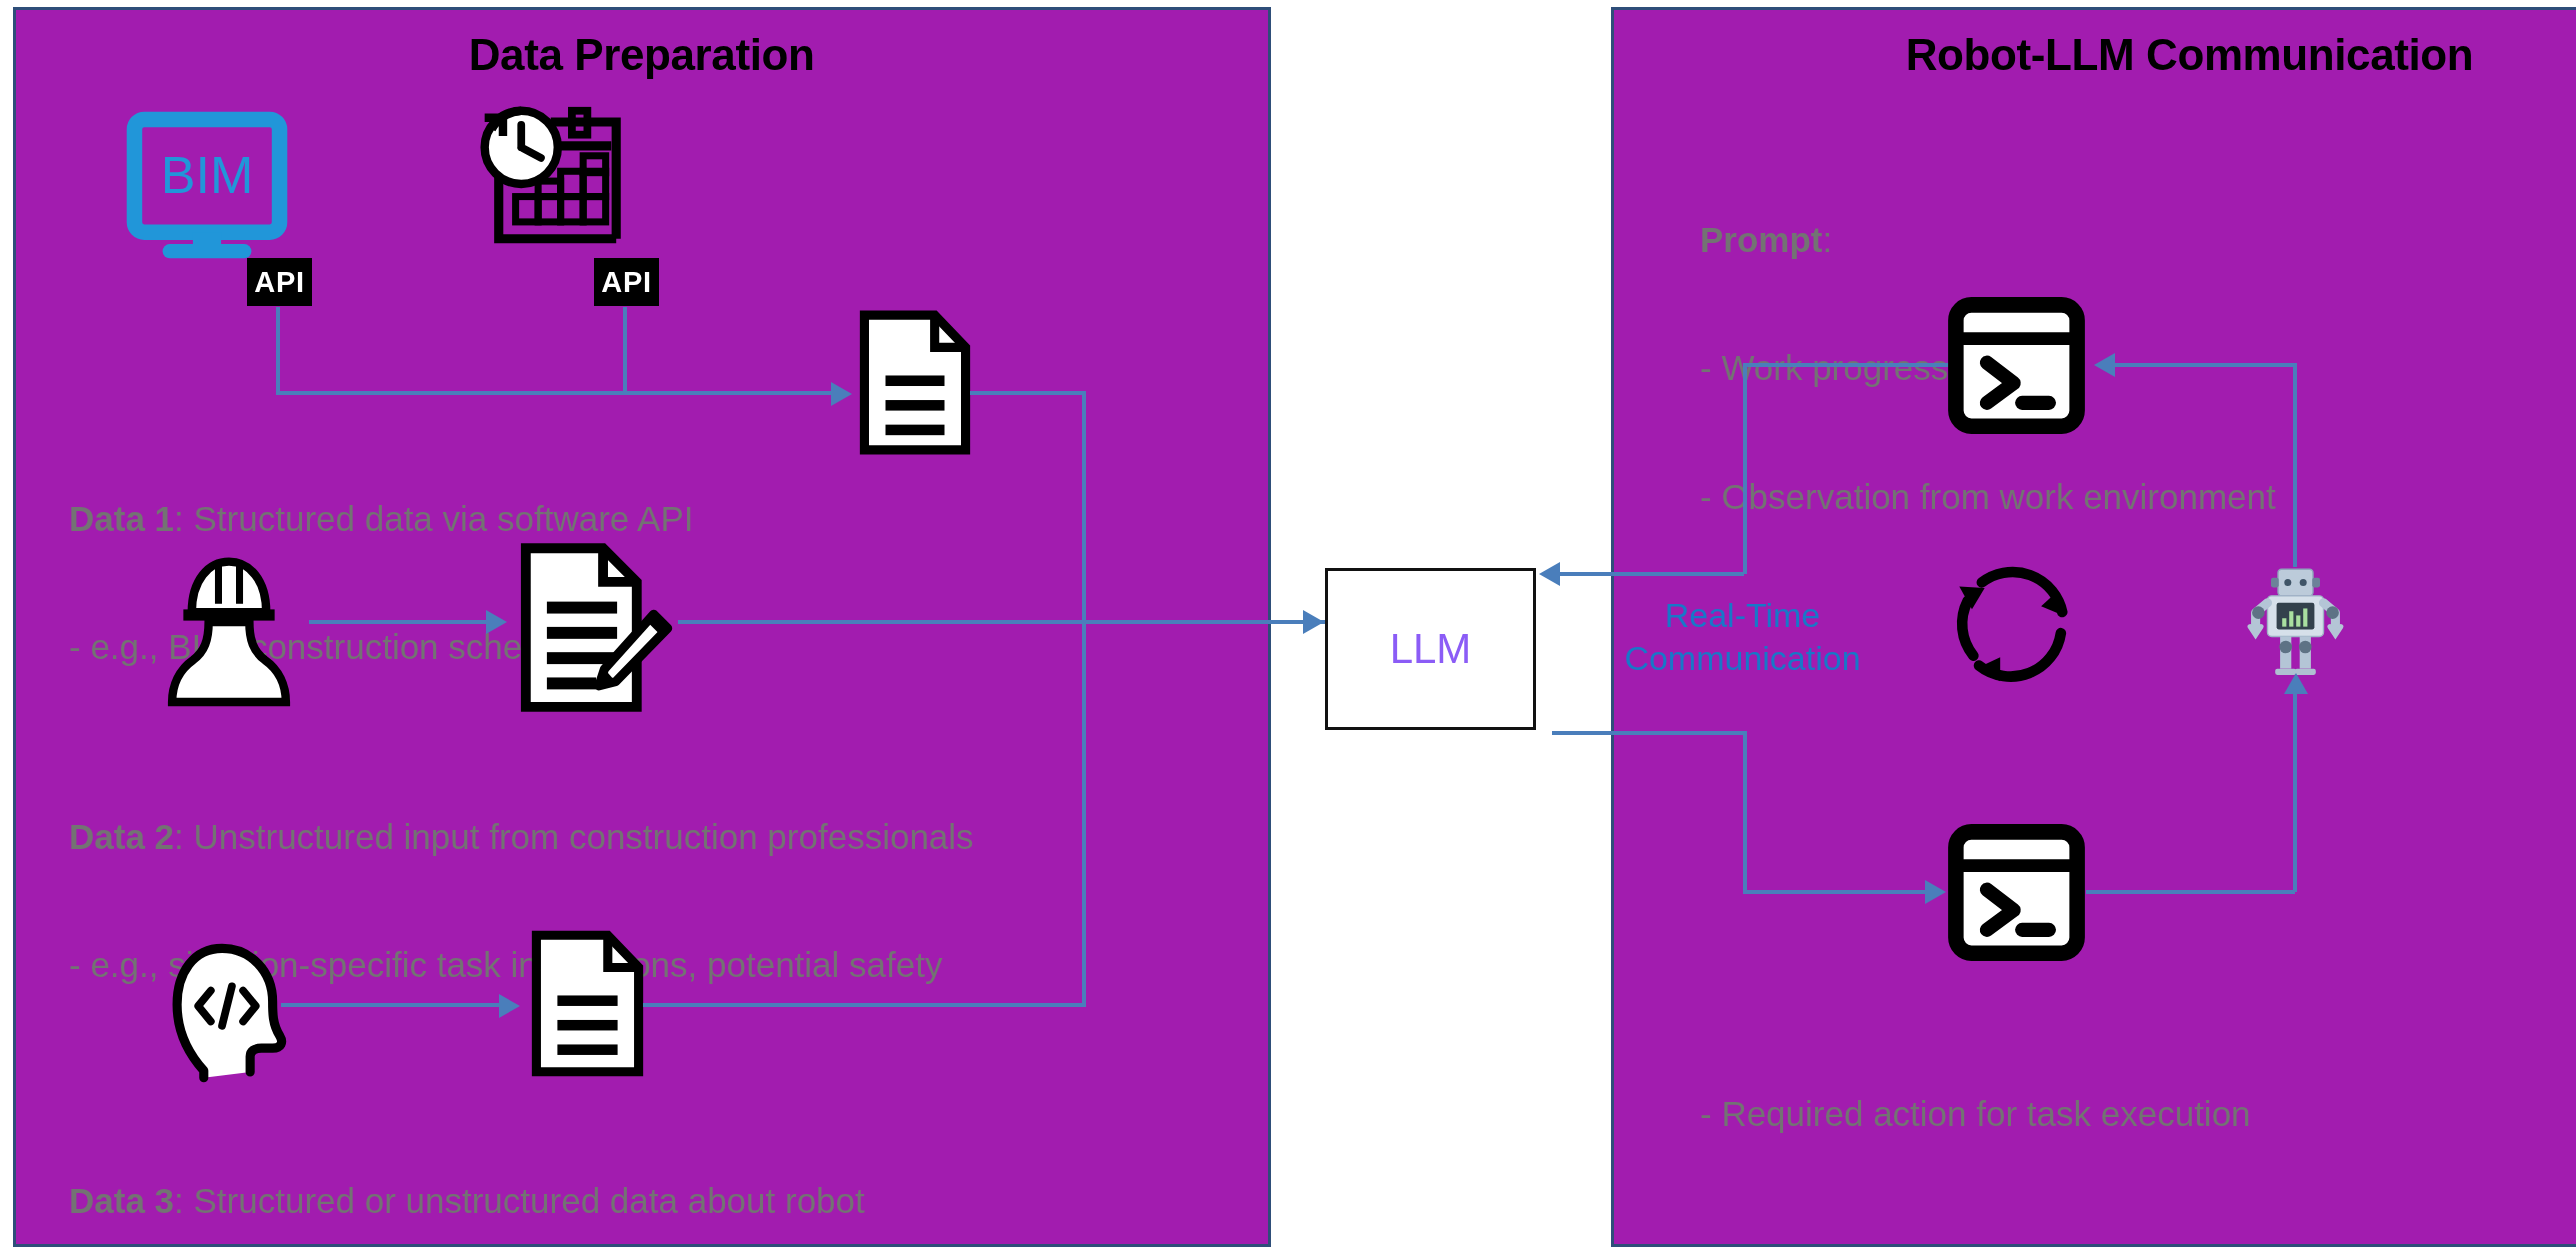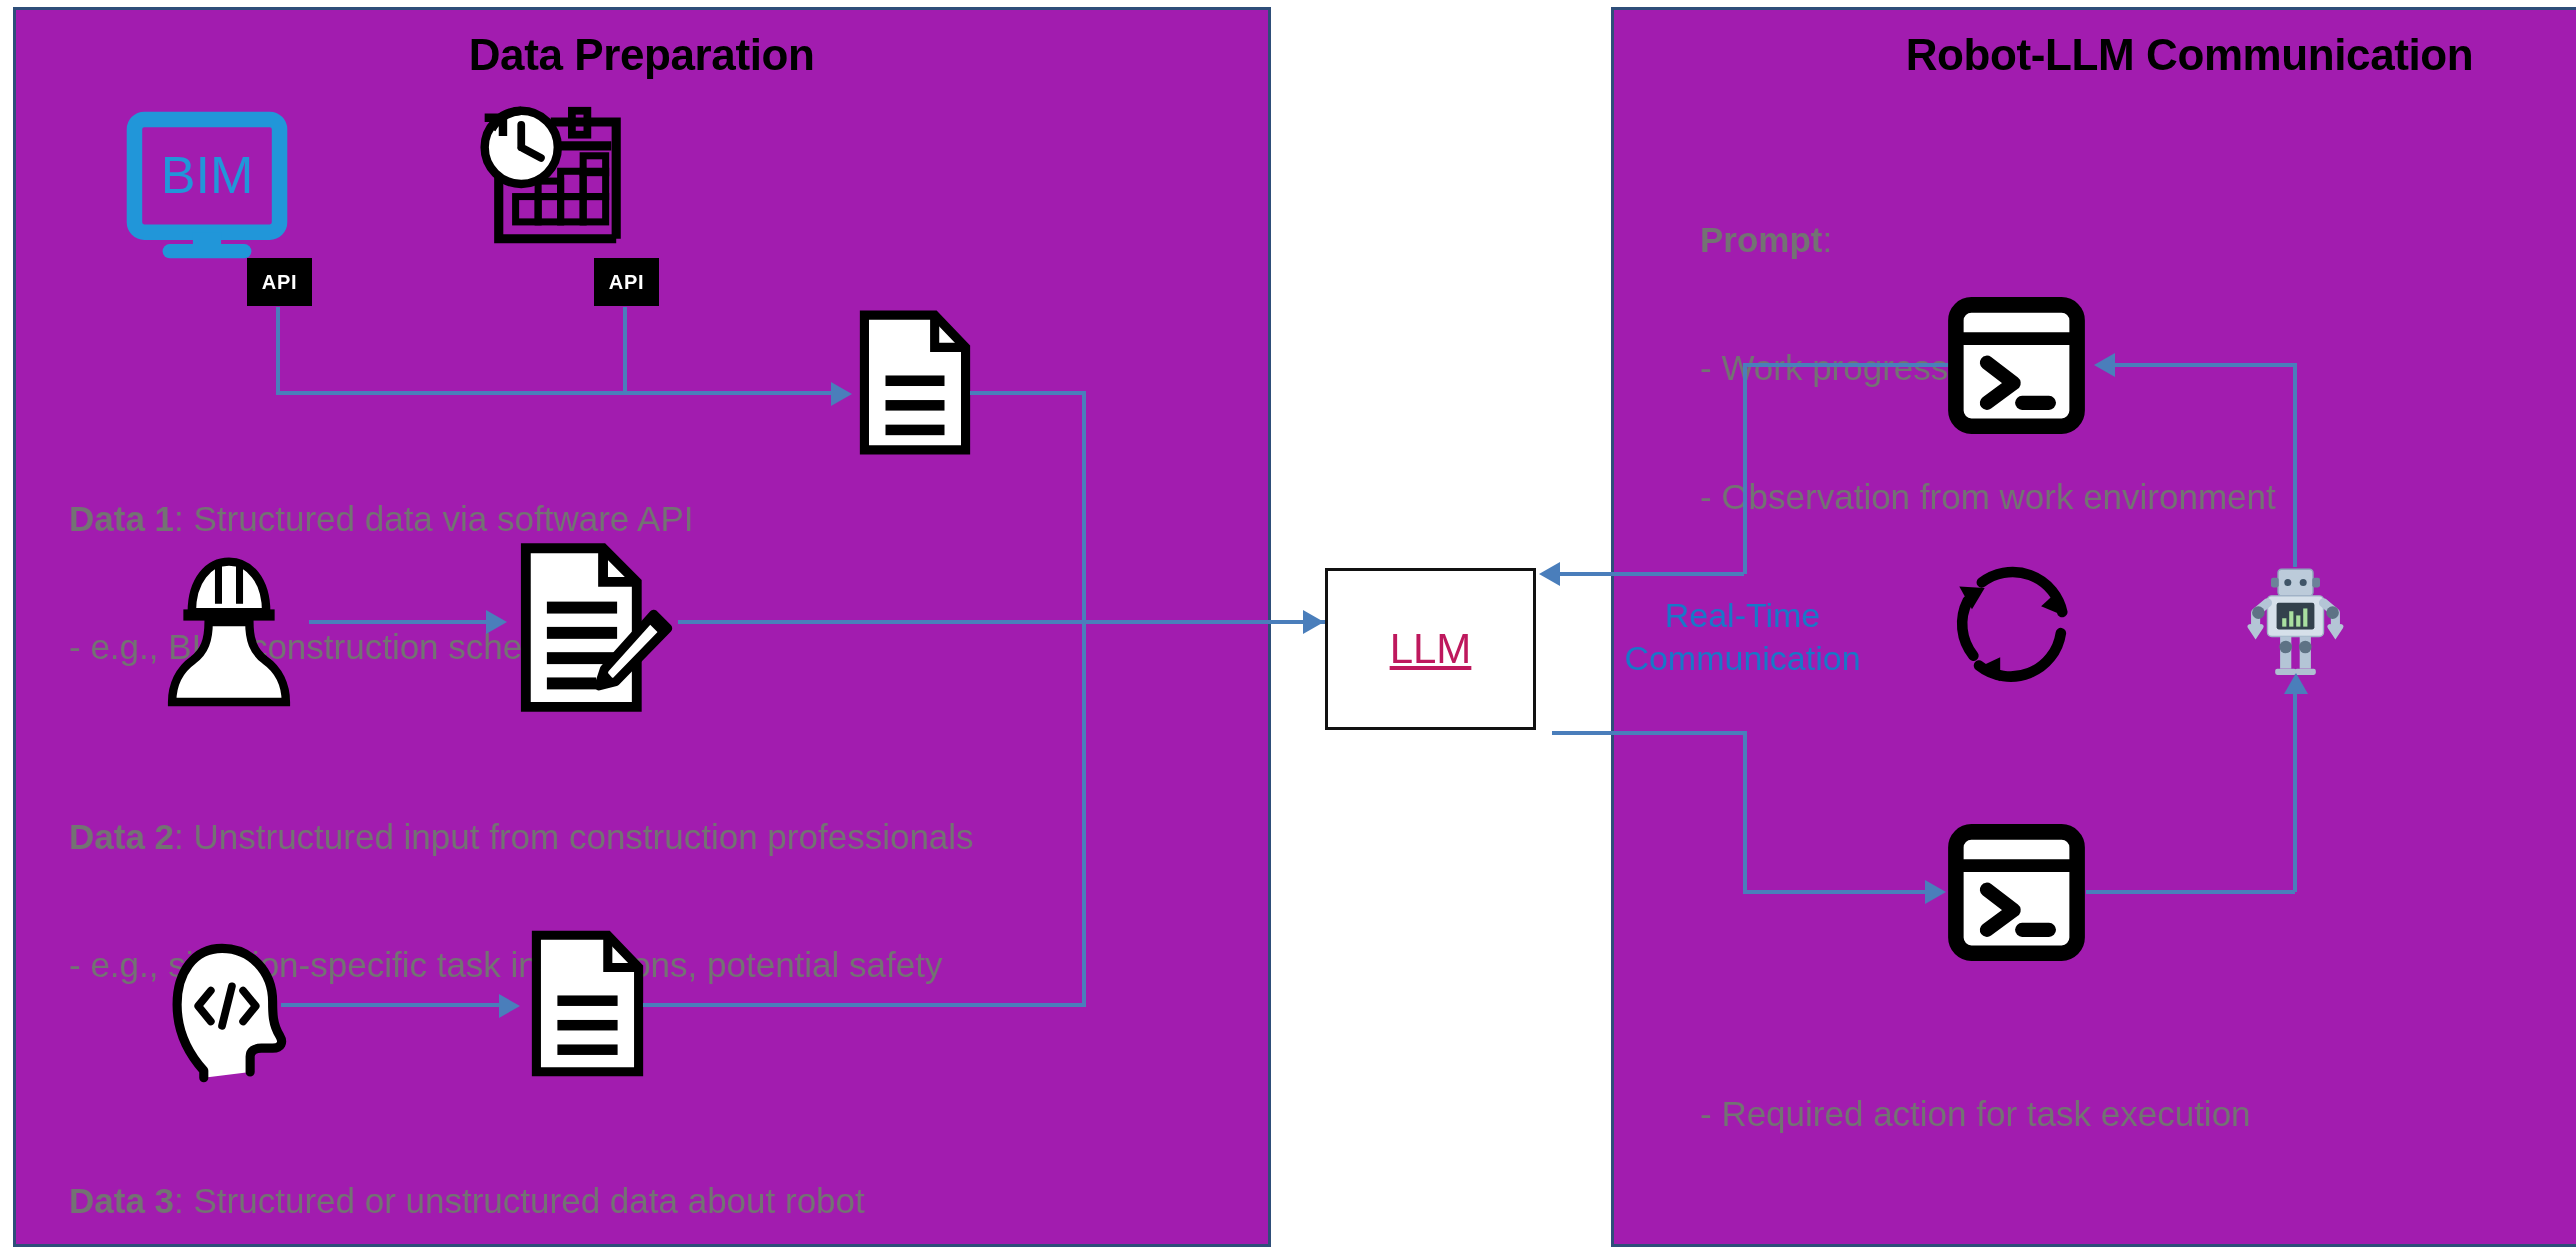--- a/index.html
+++ b/index.html
@@ -60,22 +60,21 @@
   
   #llm-box {
     position: absolute;
     left: 1325px; top: 568px;
     width: 211px; height: 162px;
     border: 3.5px solid #111;
     background: #fff;
     box-sizing: border-box;
     display: flex; align-items: center; justify-content: center;
     font-size: 42px;
-    color: #be185d;
-    text-decoration: underline;
+    color: #8b5cf6;
   }
 
   
   .ln { position: absolute; background: #4a7ebb; }
   .lh { height: 3.5px; }
   .lv { width: 3.5px; }
 
   .arrowhead { position: absolute; width: 0; height: 0; }
   .ah-right { border-top: 12px solid transparent; border-bottom: 12px solid transparent; border-left: 21px solid #4a7ebb; }
   .ah-left  { border-top: 12px solid transparent; border-bottom: 12px solid transparent; border-right: 21px solid #4a7ebb; }
@@ -84,21 +83,21 @@
   
   .icon { position: absolute; }
   .icon svg { display: block; width: 100%; height: 100%; }
 
   .api-tag {
     position: absolute;
     background: #000;
     color: #fff;
     font-weight: bold;
     display: flex; align-items: center; justify-content: center;
-    font-size: 20px;
+    font-size: 29px;
     letter-spacing: 0.7px;
     font-family: "Liberation Sans", sans-serif;
   }
 </style>
 </head>
 <body>
 
 <div id="stage">
 
   <div class="panel" id="panel-left">

